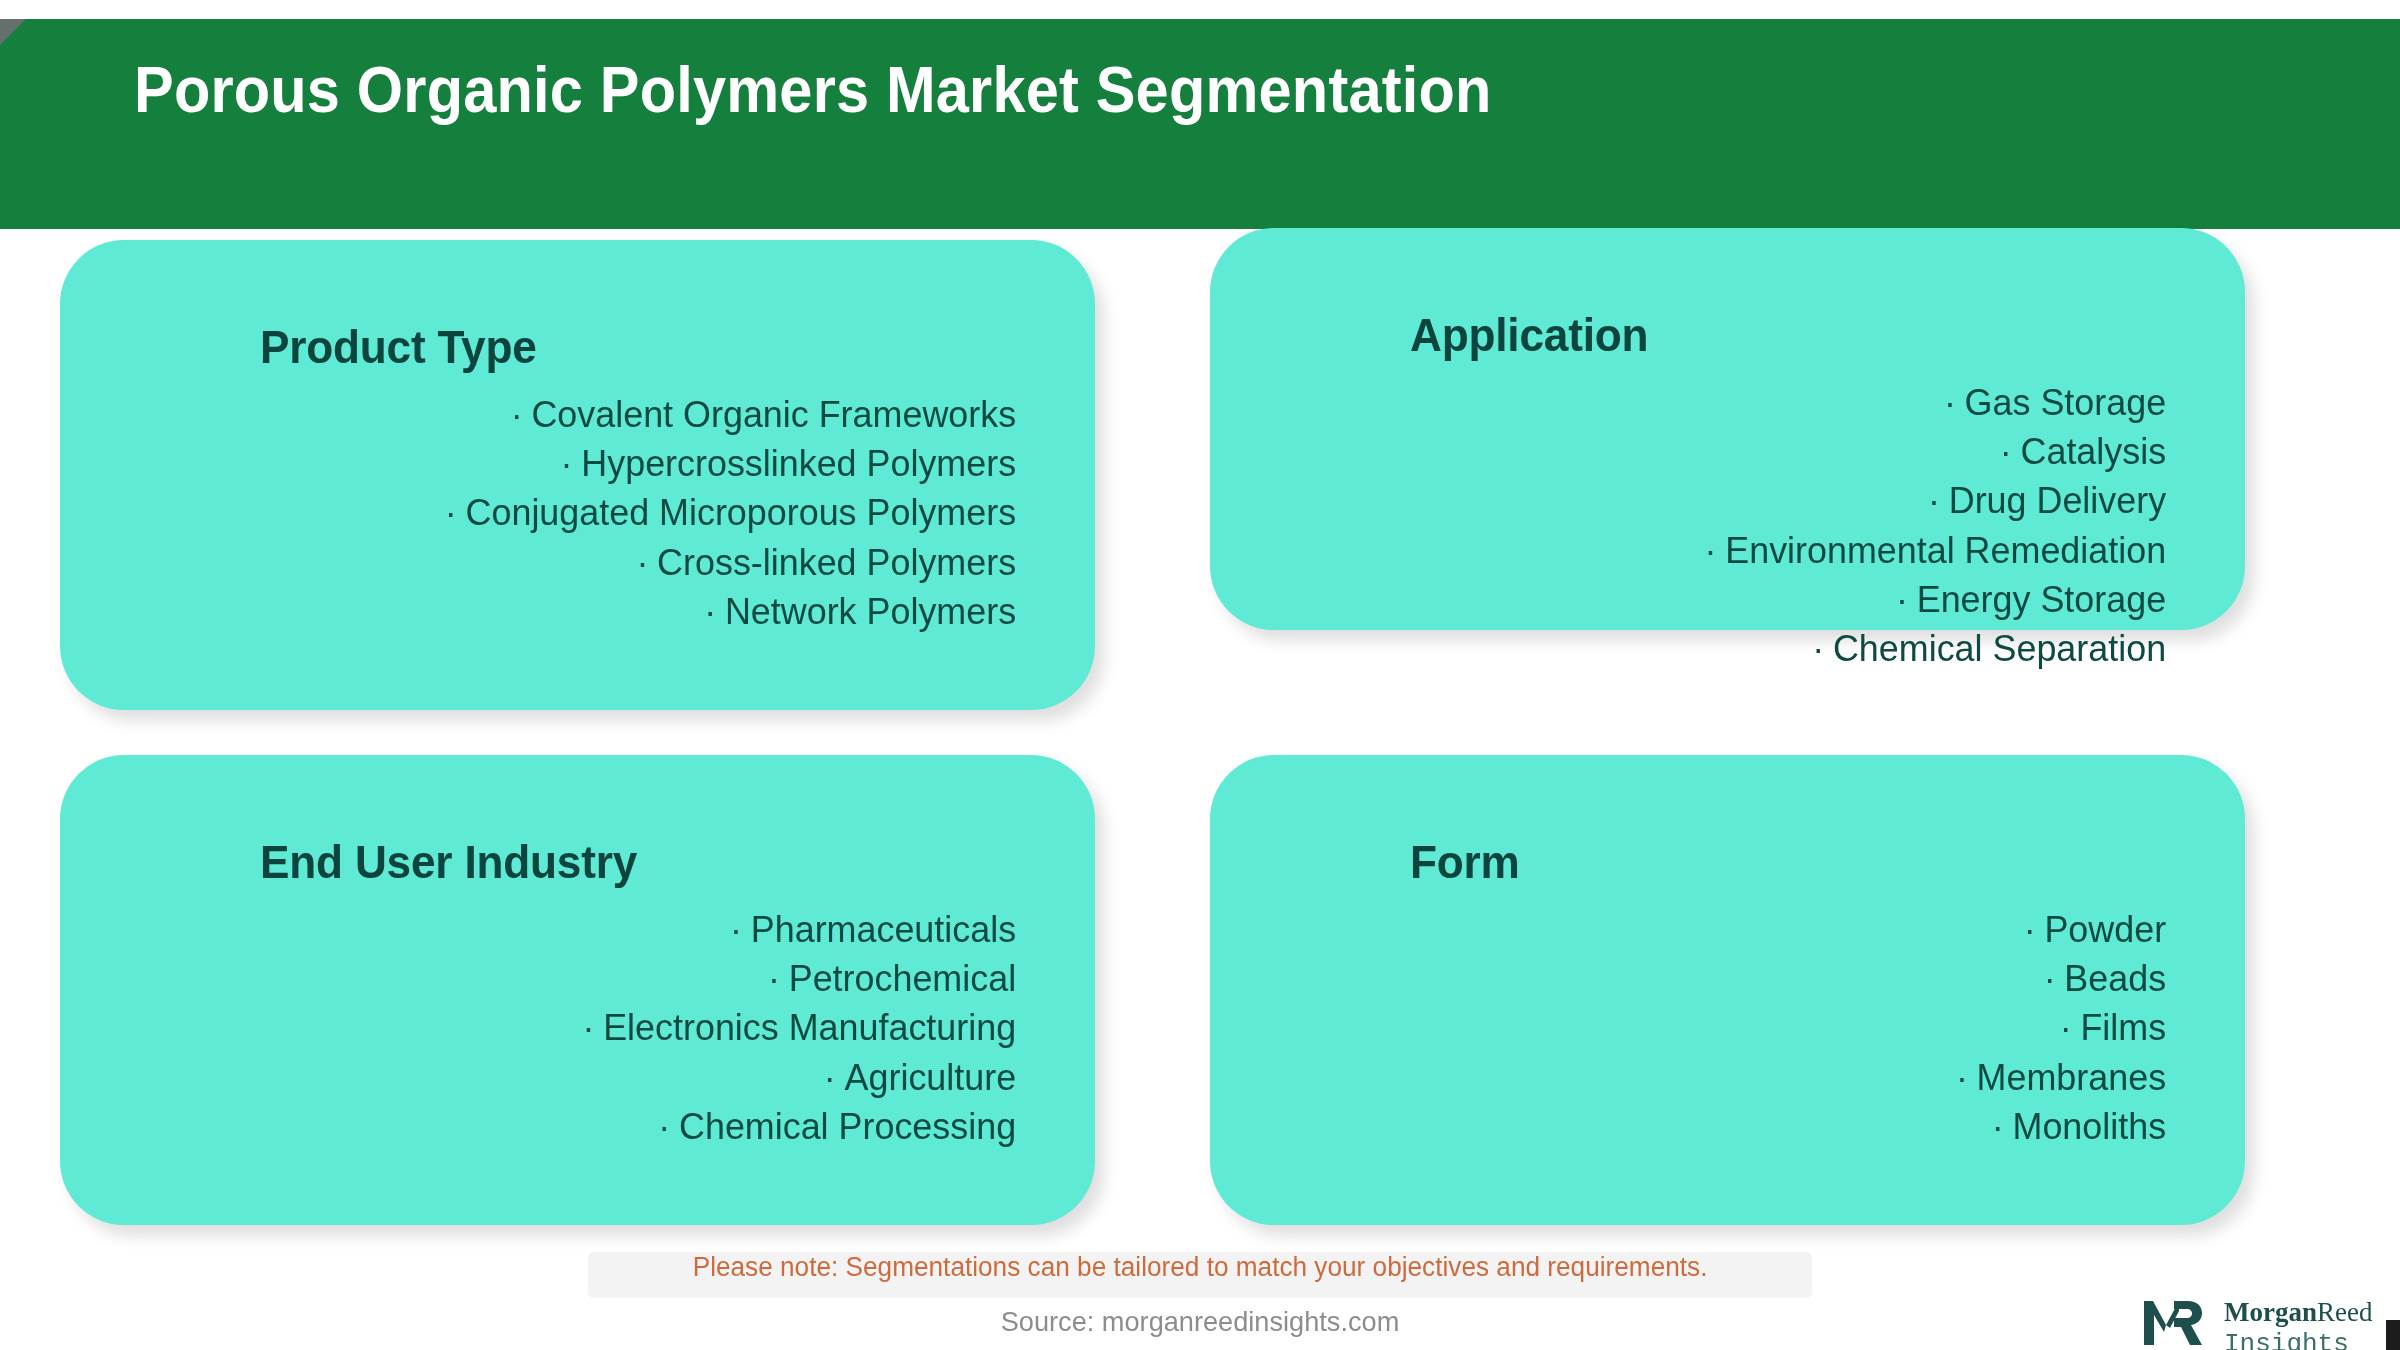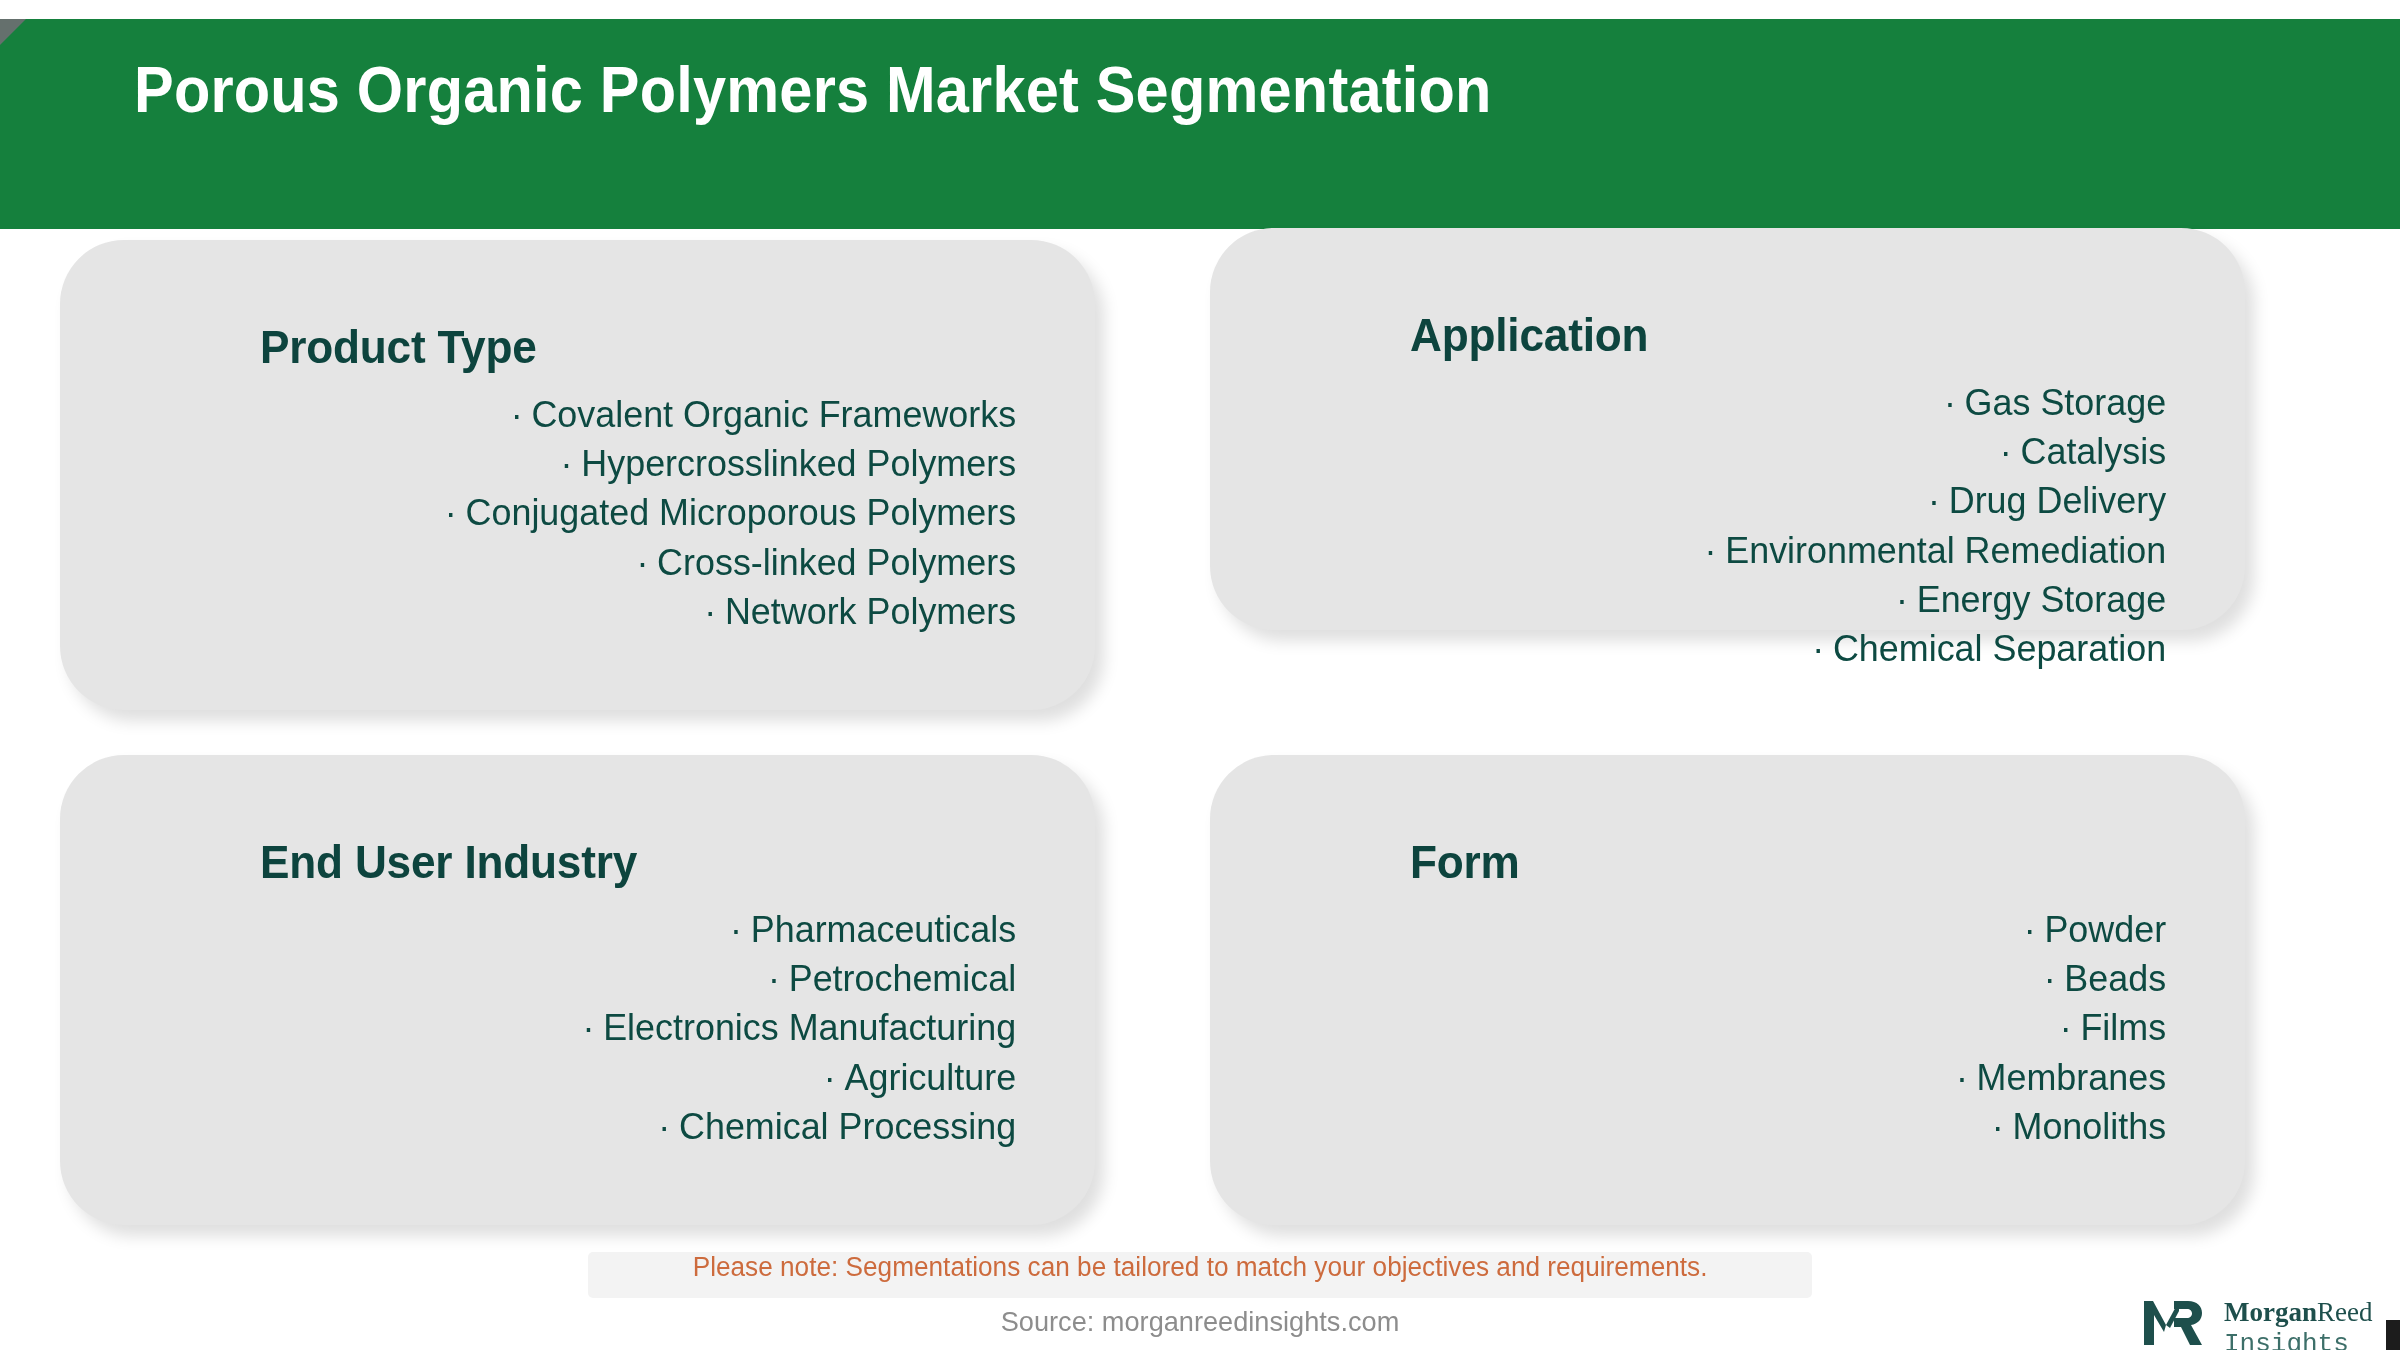--- a/index.html
+++ b/index.html
@@ -55,21 +55,21 @@
   
   .cards {
     position: absolute;
     left: 0;
     top: 176px;
     width: 2400px;
     height: 1050px;
   }
   .card {
     position: absolute;
-    background: #e5e5e5;
+    background: #5eead4;
     border-radius: 64px;
     box-shadow: 9px 11px 16px rgba(0, 0, 0, .13);
   }
   .card-0 { left: 60px;   top: 64px;  width: 1035px; height: 470px; }
   .card-1 { left: 1210px; top: 52px;  width: 1035px; height: 402px; }
   .card-2 { left: 60px;   top: 579px; width: 1035px; height: 470px; }
   .card-3 { left: 1210px; top: 579px; width: 1035px; height: 470px; }
 
   .card-inner {
     position: absolute;

